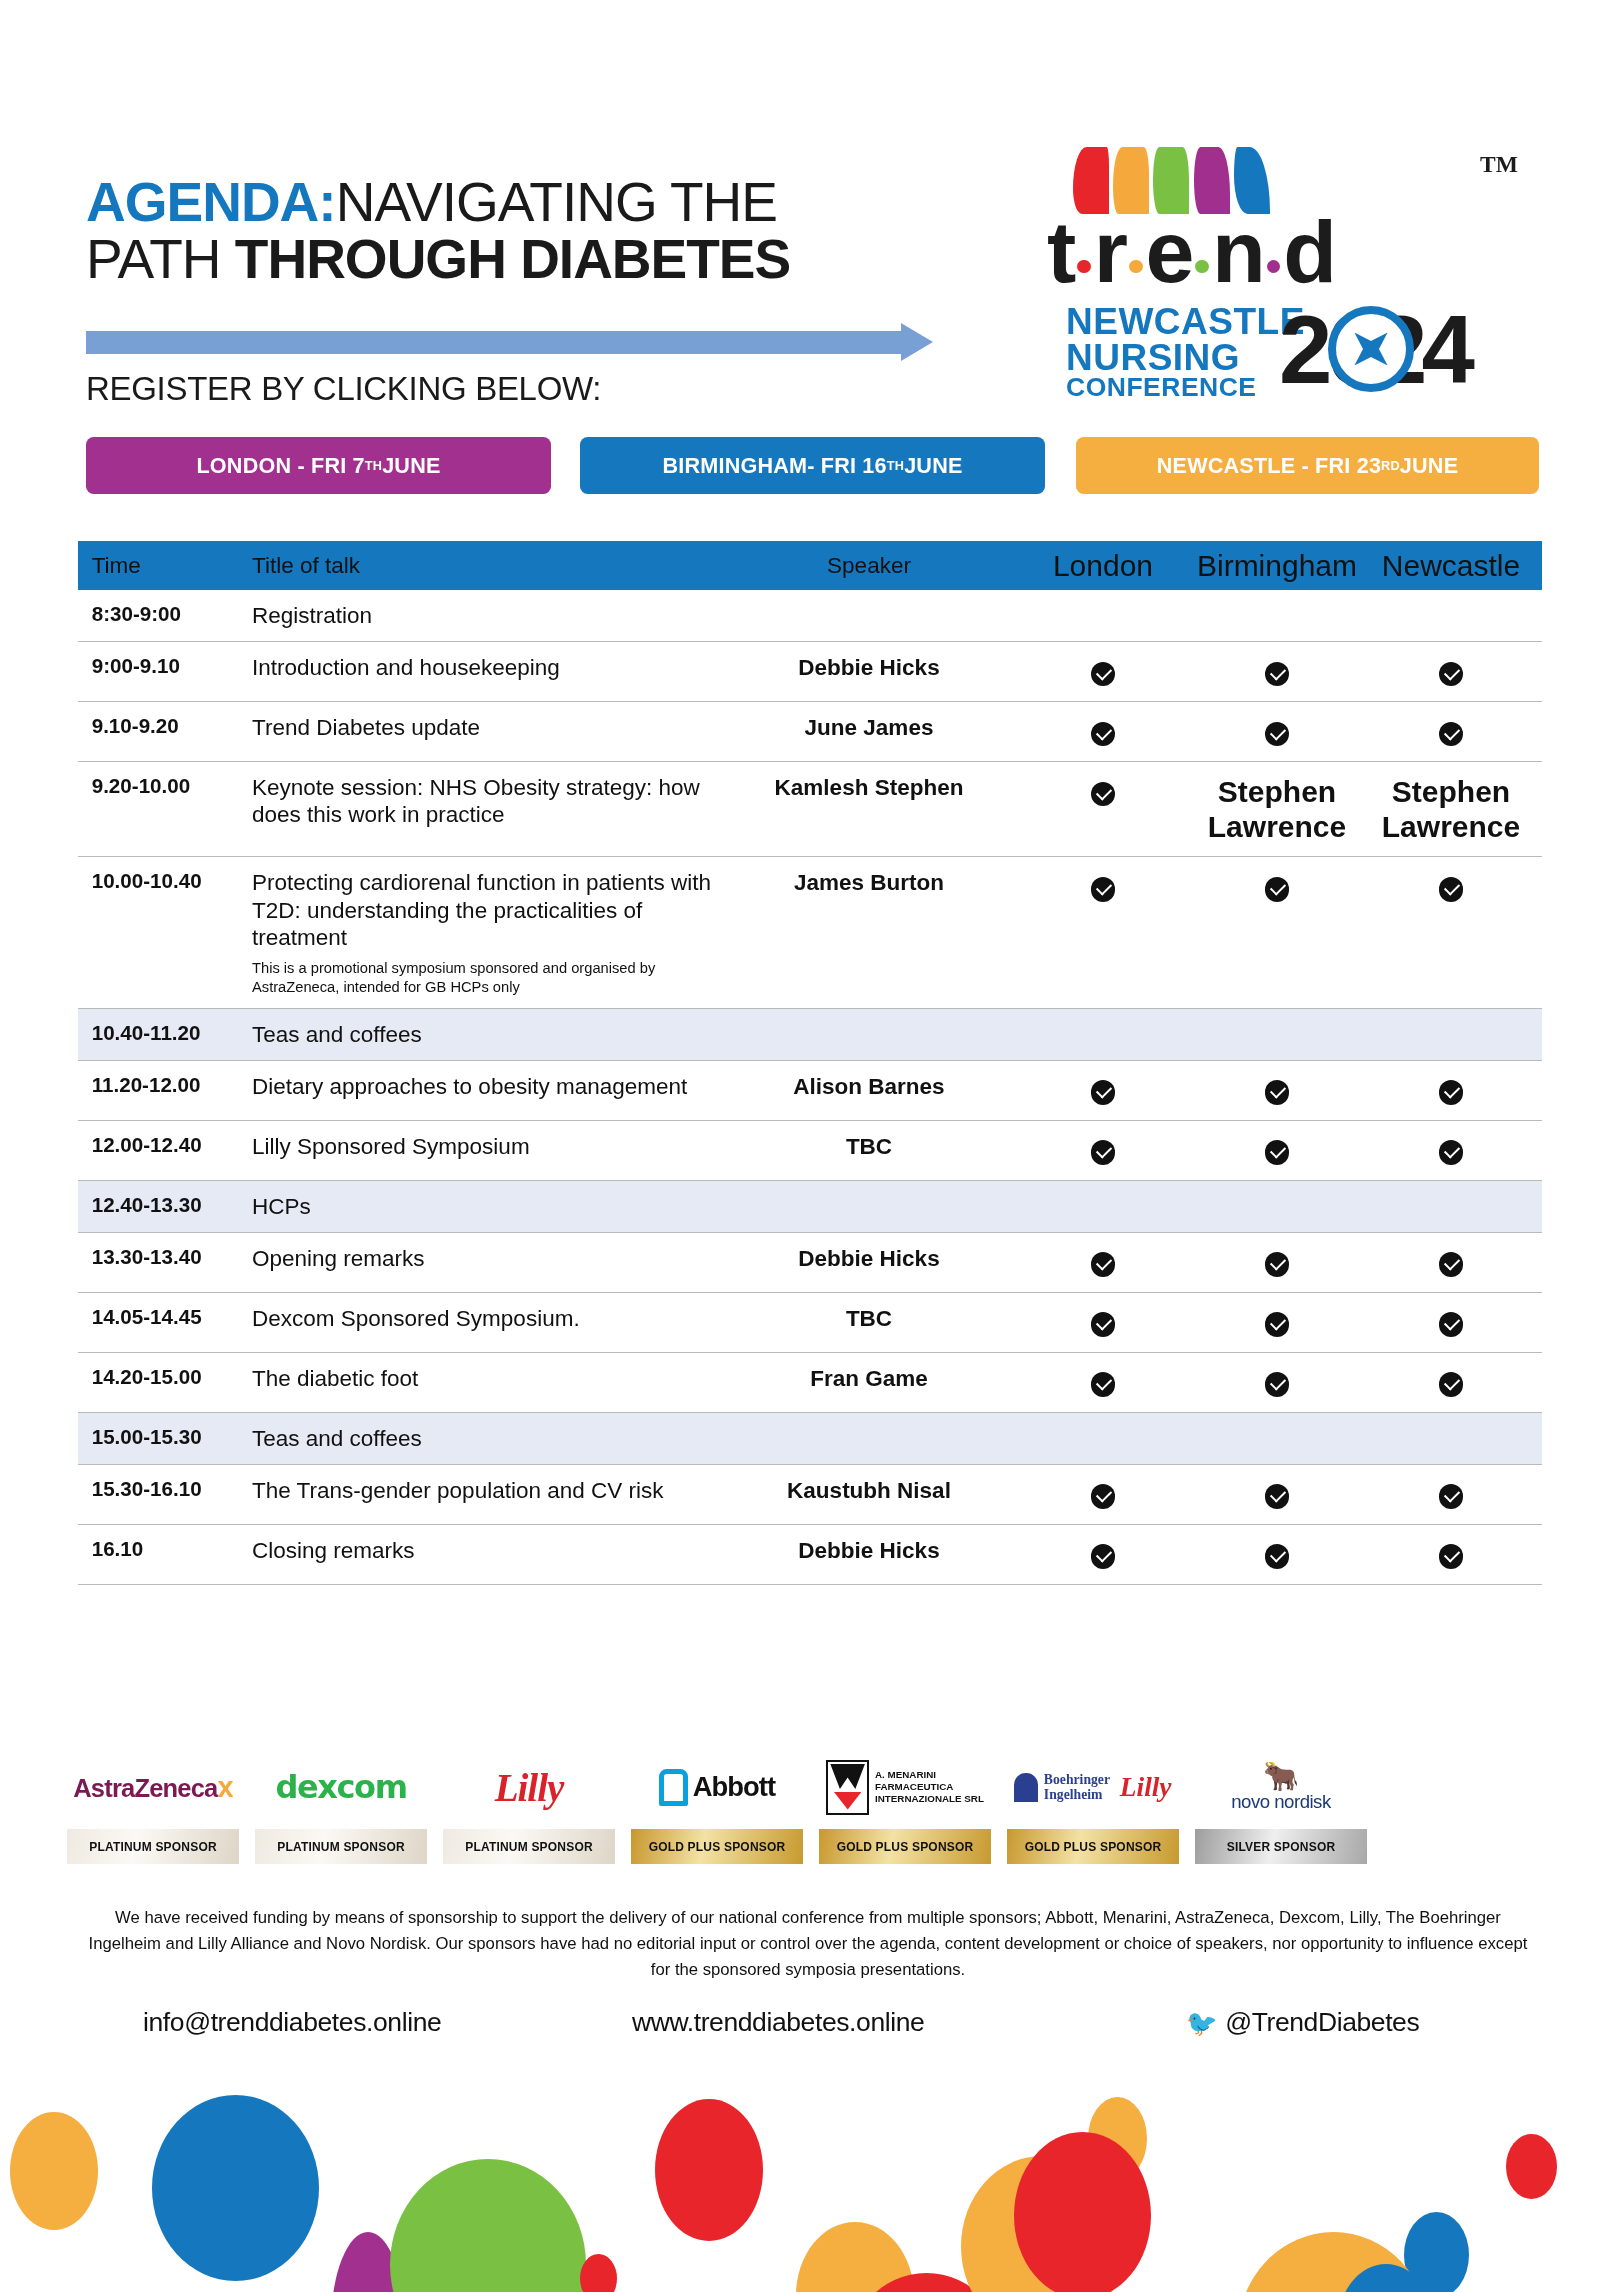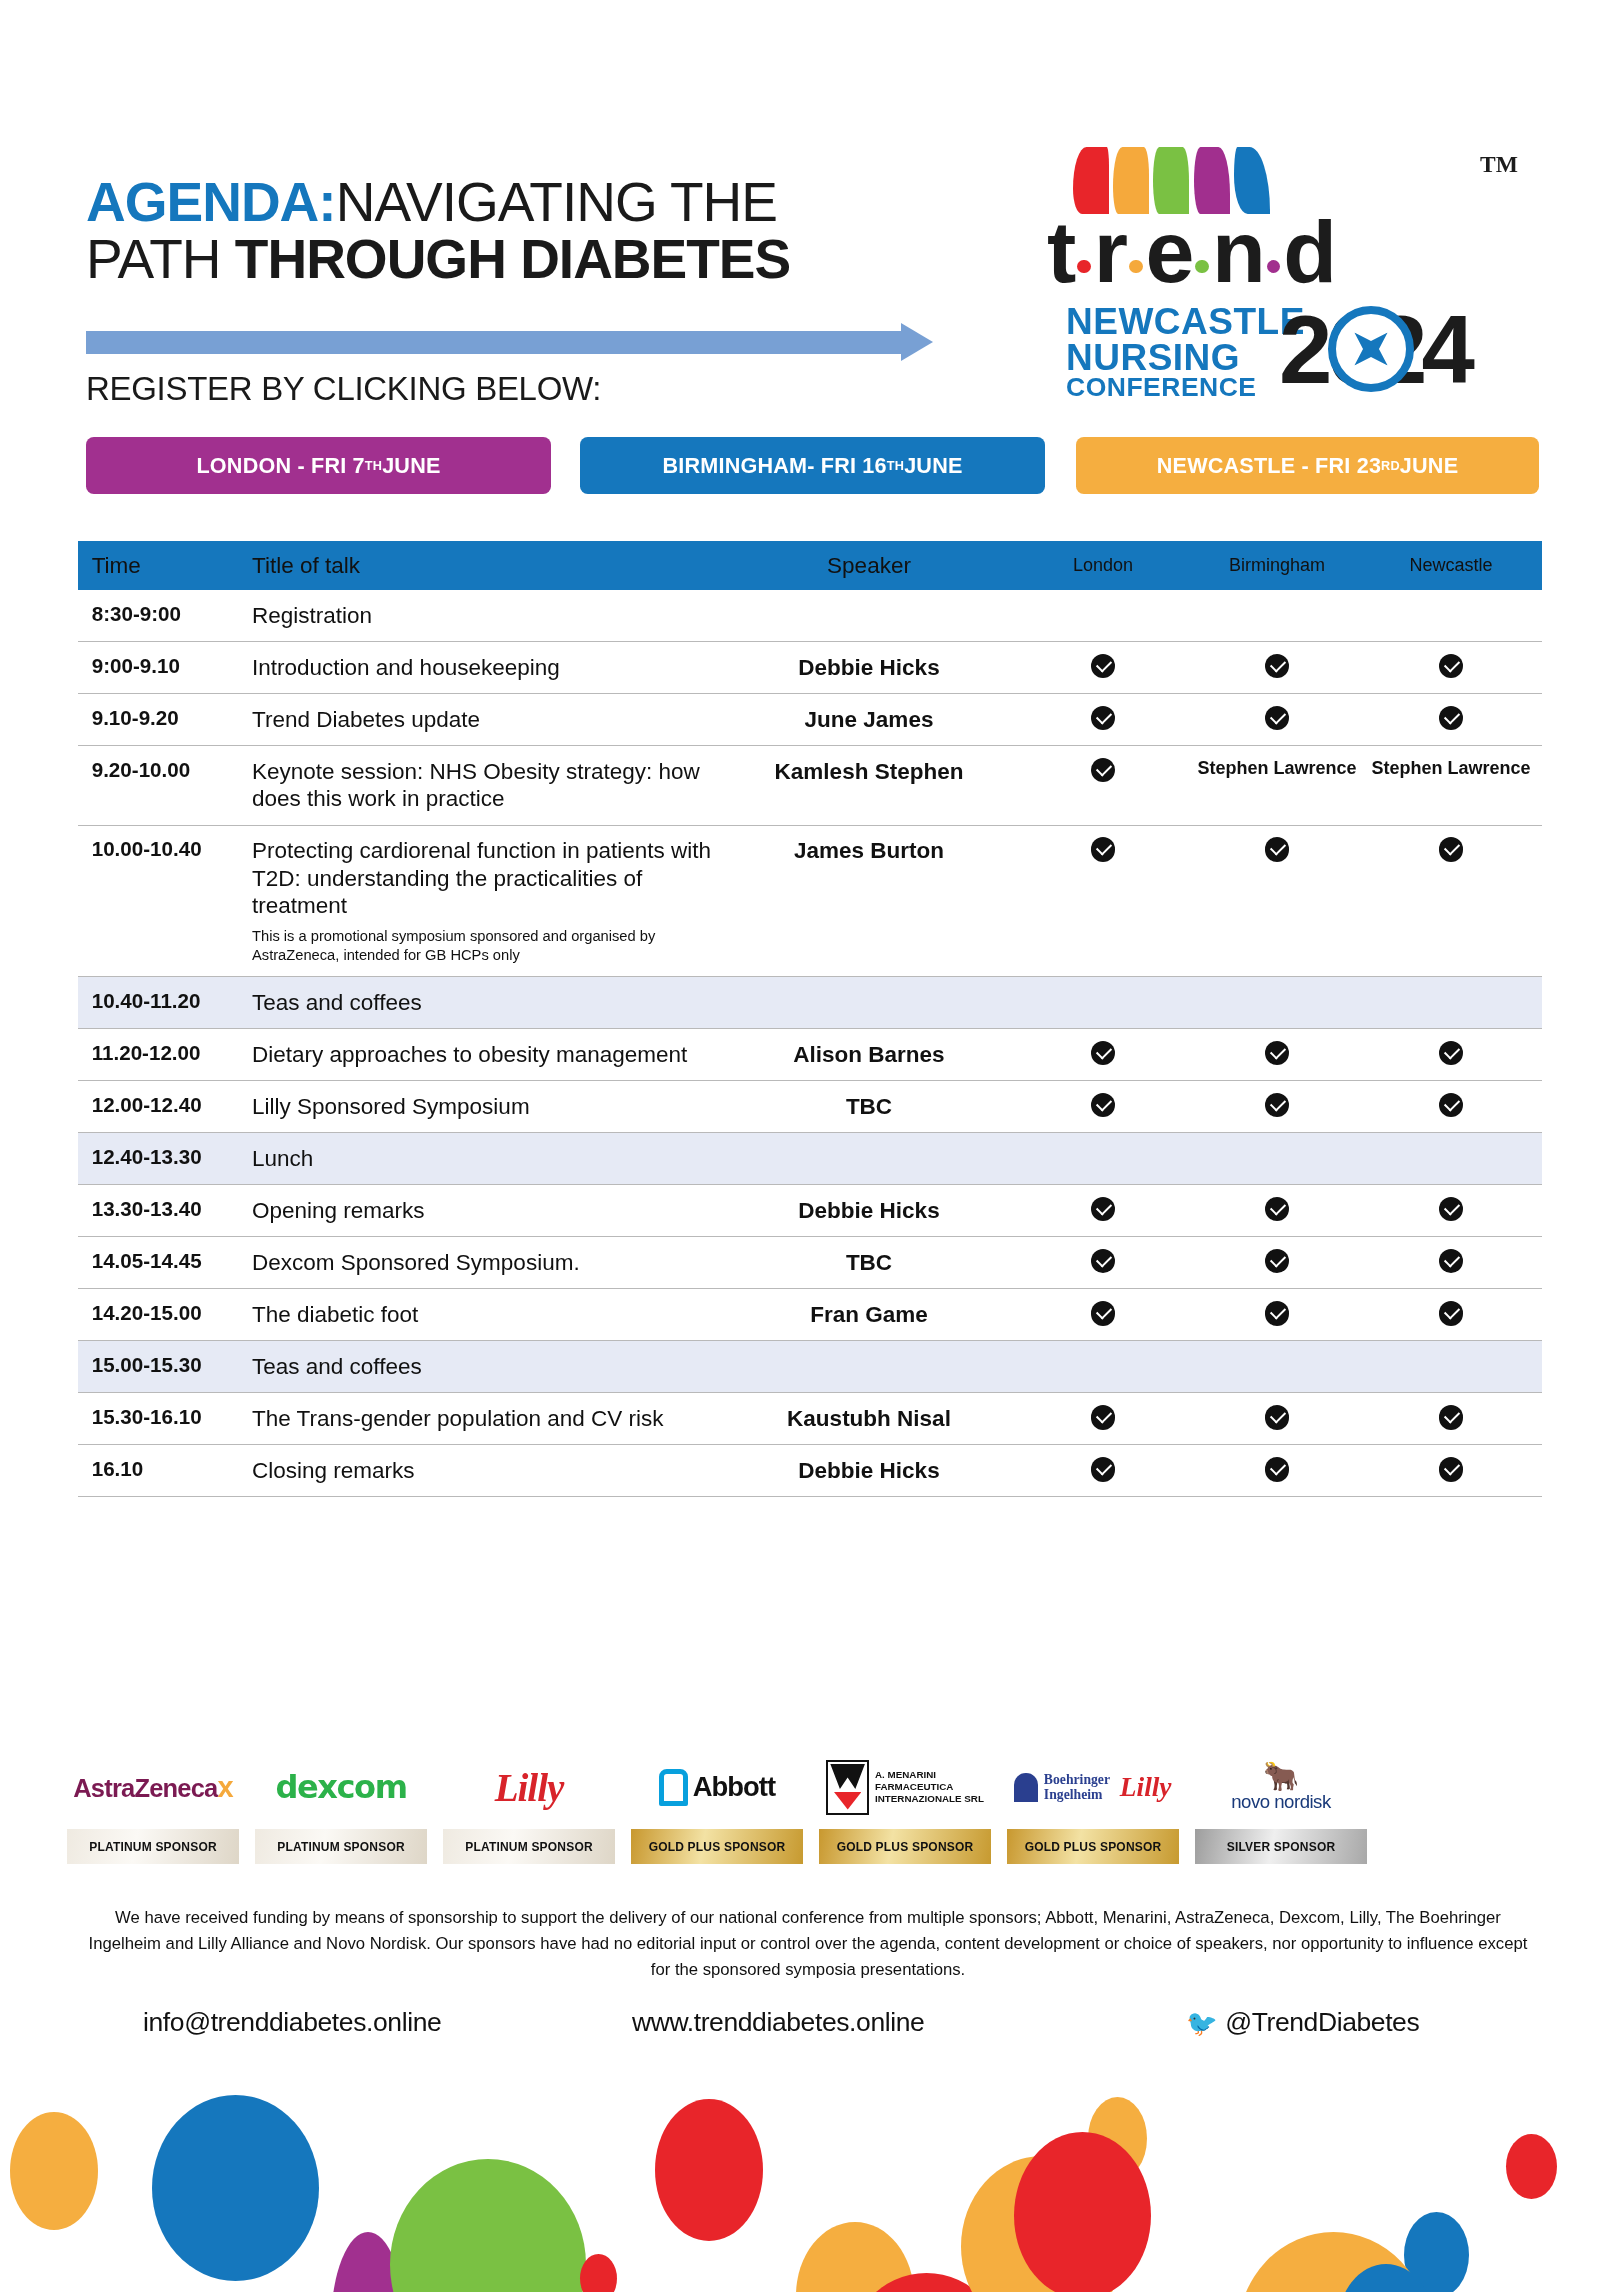--- a/index.html
+++ b/index.html
@@ -66,21 +66,21 @@
   
   .table { position:absolute; left:78px; top:541px; width:1464px; }
   .thead { display:flex; background:#1577bd; color:#fff; height:49px; align-items:center; font-size:22.5px; }
   .row { display:flex; border-bottom:1px solid #b9b9b9; min-height:49px; align-items:flex-start; padding:11.8px 0 11.8px 0; }
   .row.alt { background:#e6eaf5; border-bottom:1px solid #b9b9b9; }
   .row.first { border-top:none; }
 
   .c-time  { width:174px; padding-left:13.7px; font-size:20.6px; font-weight:700; color:#111; }
   .c-title { width:470px; font-size:22.5px; color:#111; line-height:1.22; }
   .c-speak { width:294px; text-align:center; font-size:22.5px; font-weight:700; color:#111; line-height:1.22; }
-  .c-city  { width:174px; text-align:center; font-size:18px; font-weight:700; color:#111; line-height:1.18; }
+  .c-city  { width:174px; text-align:center; font-size:30px; font-weight:700; color:#111; line-height:1.18; }
   .thead .c-time, .thead .c-title { font-weight:400; }
   .thead .c-time { font-size:22.5px; }
   .thead .c-speak, .thead .c-city { font-weight:400; }
   .subnote { font-size:14.7px; color:#111; line-height:1.25; margin-top:7.8px; }
 
   .tick { display:inline-block; width:24.5px; height:24.5px; border-radius:50%; background:#111; position:relative; vertical-align:middle; }
   .tick::after { content:""; position:absolute; left:5.9px; top:5.9px; width:11.8px; height:6.9px; border-left:2.9px solid #fff; border-bottom:2.9px solid #fff;
      transform:rotate(-45deg); }
 
   
@@ -275,21 +275,21 @@
           <div>Lilly Sponsored Symposium</div>
         </div>
         <div class="c-speak">TBC</div>
         <div class="c-city"><span class="tick"></span></div>
         <div class="c-city"><span class="tick"></span></div>
         <div class="c-city"><span class="tick"></span></div>
       </div>
       <div class="row alt">
         <div class="c-time">12.40-13.30</div>
         <div class="c-title">
-          <div>Lunch</div>
+          <div>HCPs</div>
         </div>
         <div class="c-speak"></div>
         <div class="c-city"></div>
         <div class="c-city"></div>
         <div class="c-city"></div>
       </div>
       <div class="row">
         <div class="c-time">13.30-13.40</div>
         <div class="c-title">
           <div>Opening remarks</div>

